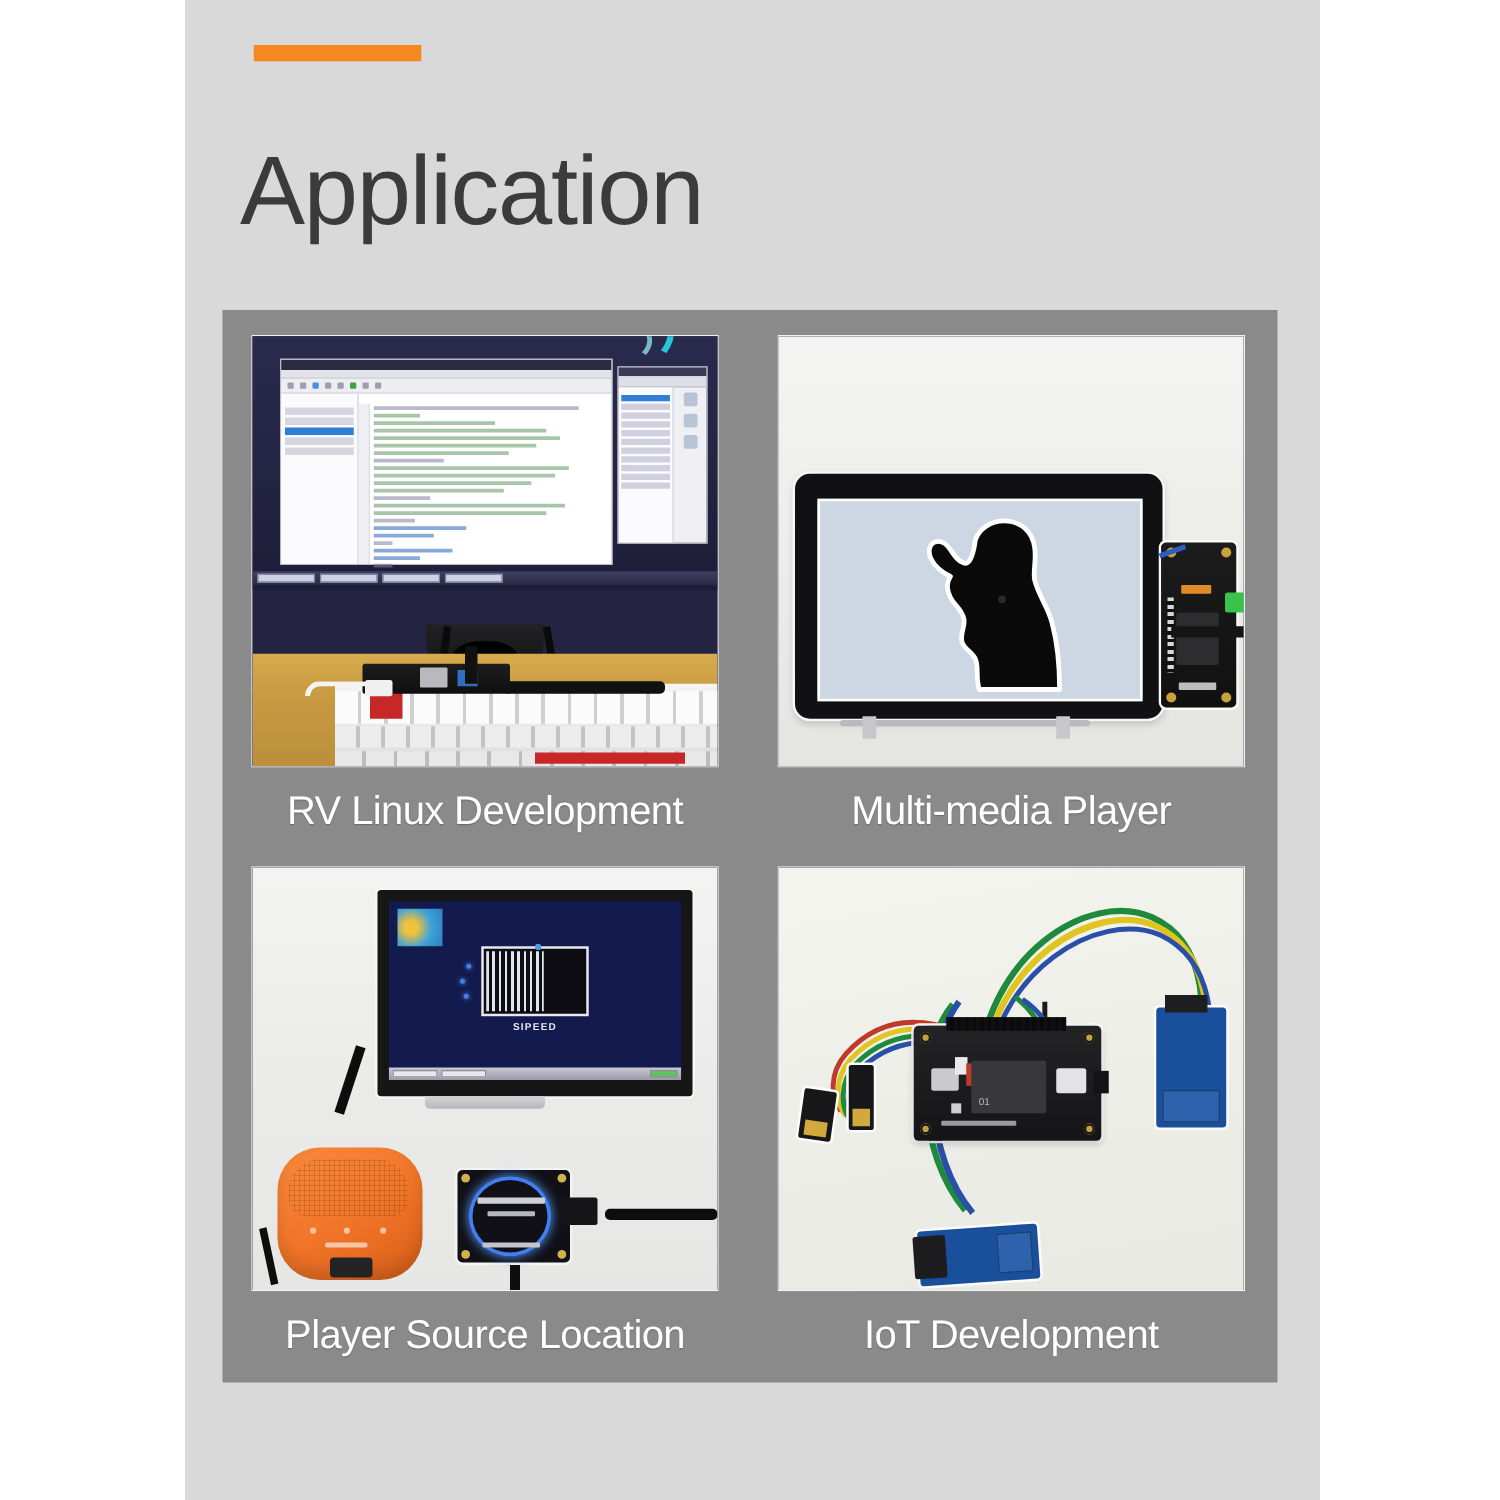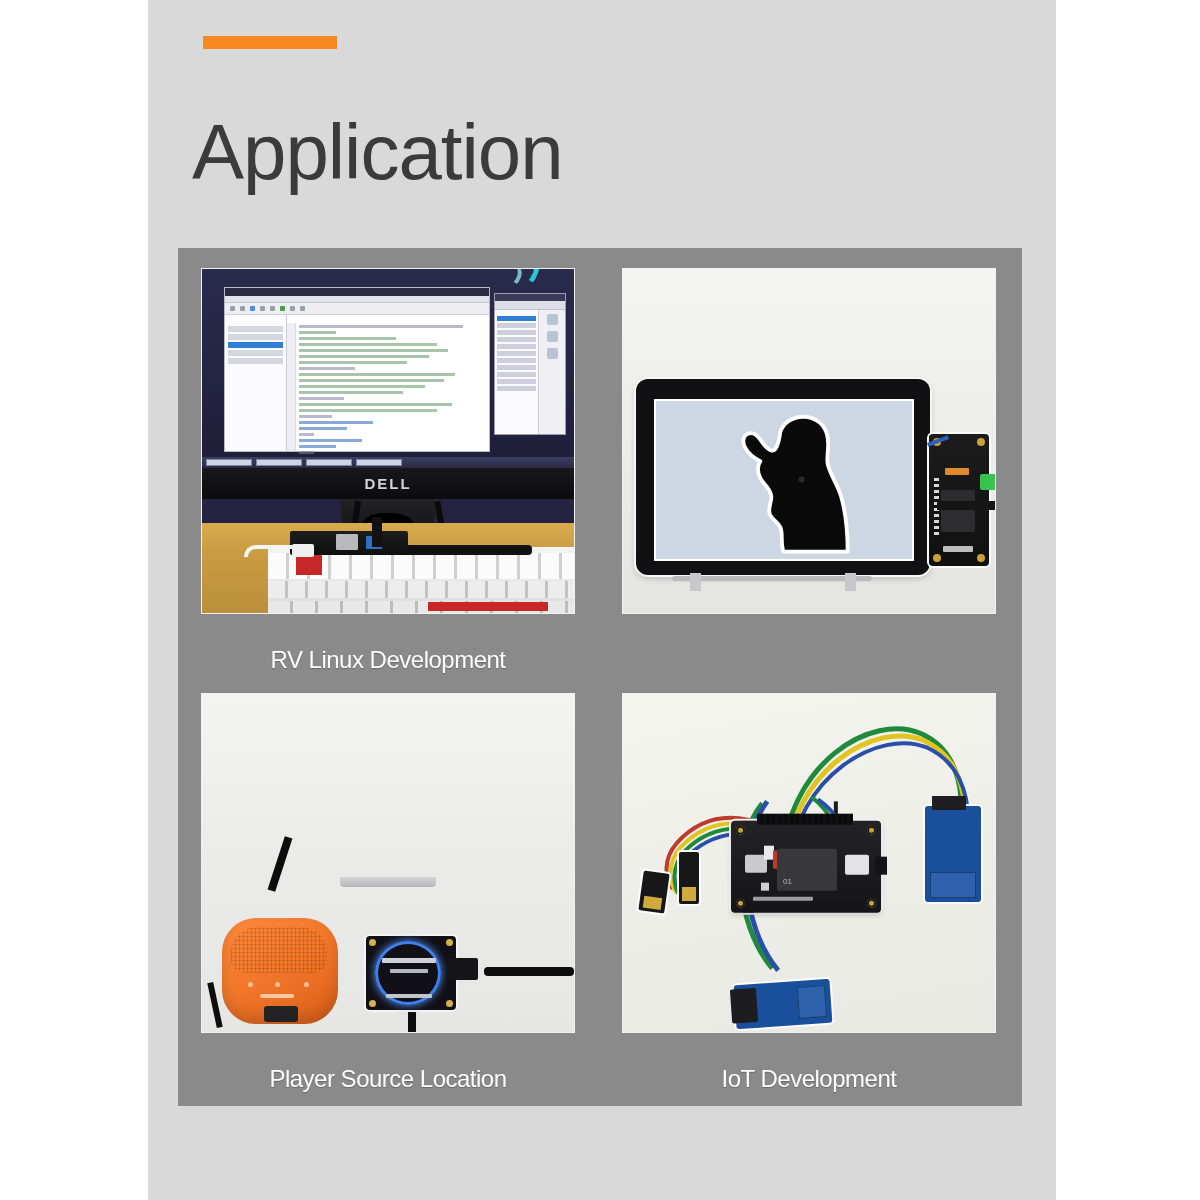--- a/index.html
+++ b/index.html
@@ -70,22 +70,22 @@
   .photo {
     position:relative;
     width:374px; height:346px;
     overflow:hidden;
     border:1px solid #f2f2f2;
     background:#20203a;
   }
   .cell.c2 .photo, .cell.c3 .photo { height:340px; }
 
   .caption {
-    margin-top:32px;
-    font-size:24px;
+    margin-top:16px;
+    font-size:32px;
     color:#ffffff;
     text-align:center;
     letter-spacing:-0.5px;
     white-space:nowrap;
     text-shadow:0 1px 1px rgba(0,0,0,.25);
   }
 
   
   .p1-bg { position:absolute; inset:0; background:#242442; }
   .p1-wall {
@@ -433,23 +433,20 @@
             </div>
           </div>
 
           <div class="p1-taskbar">
             <div class="tb"></div>
               <div class="tb"></div>
               <div class="tb"></div>
               <div class="tb"></div>
           </div>
 
-          <div class="p1-bezel">
-            <span class="p1-dell">DELL</span>
-          </div>
           <div class="p1-stand"></div>
           <div class="p1-cable4"></div>
           <div class="p1-cable5"></div>
 
           <div class="p1-desk">
             <div class="p1-keyboard">
               <div class="p1-keys"></div>
               <div class="p1-keys2"></div>
               <div class="p1-keys3"></div>
               <div class="p1-redkey"></div>
@@ -500,28 +497,47 @@
               <div class="hole h4"></div>
             <div class="hdr"></div>
             <div class="or"></div>
             <div class="chip"></div>
             <div class="sil"></div>
           </div>
           <div class="p2-green"></div>
           <div class="p2-wire"></div>
           <div class="p2-wire2"></div>
         </div>
+        <div class="caption">Multi-media Player</div>
       </div>
 
       <div class="cell c2">
         <div class="photo">
           <div class="p3-bg"></div>
 
           <div class="p3-cord3"></div>
 
+          <div class="p3-mon">
+            <div class="p3-scr">
+              <div class="p3-thumb"></div>
+              <div class="p3-win">
+                <div class="bars"></div>
+                <div class="dot"></div>
+              </div>
+              <div class="p3-logo">SIPEED</div>
+              <div class="p3-led l1"></div>
+              <div class="p3-led l2"></div>
+              <div class="p3-led l3"></div>
+              <div class="p3-taskbar">
+                <div class="t"></div>
+                  <div class="t"></div>
+                  <div class="t r"></div>
+              </div>
+            </div>
+          </div>
           <div class="p3-stand"></div>
           <div class="p3-cord1"></div>
           <div class="p3-cord2"></div>
 
           <div class="p3-speaker">
             <div class="p3-grill"></div>
             <div class="p3-spk-btns">
                 <span></span>
                 <span></span>
                 <span></span>

